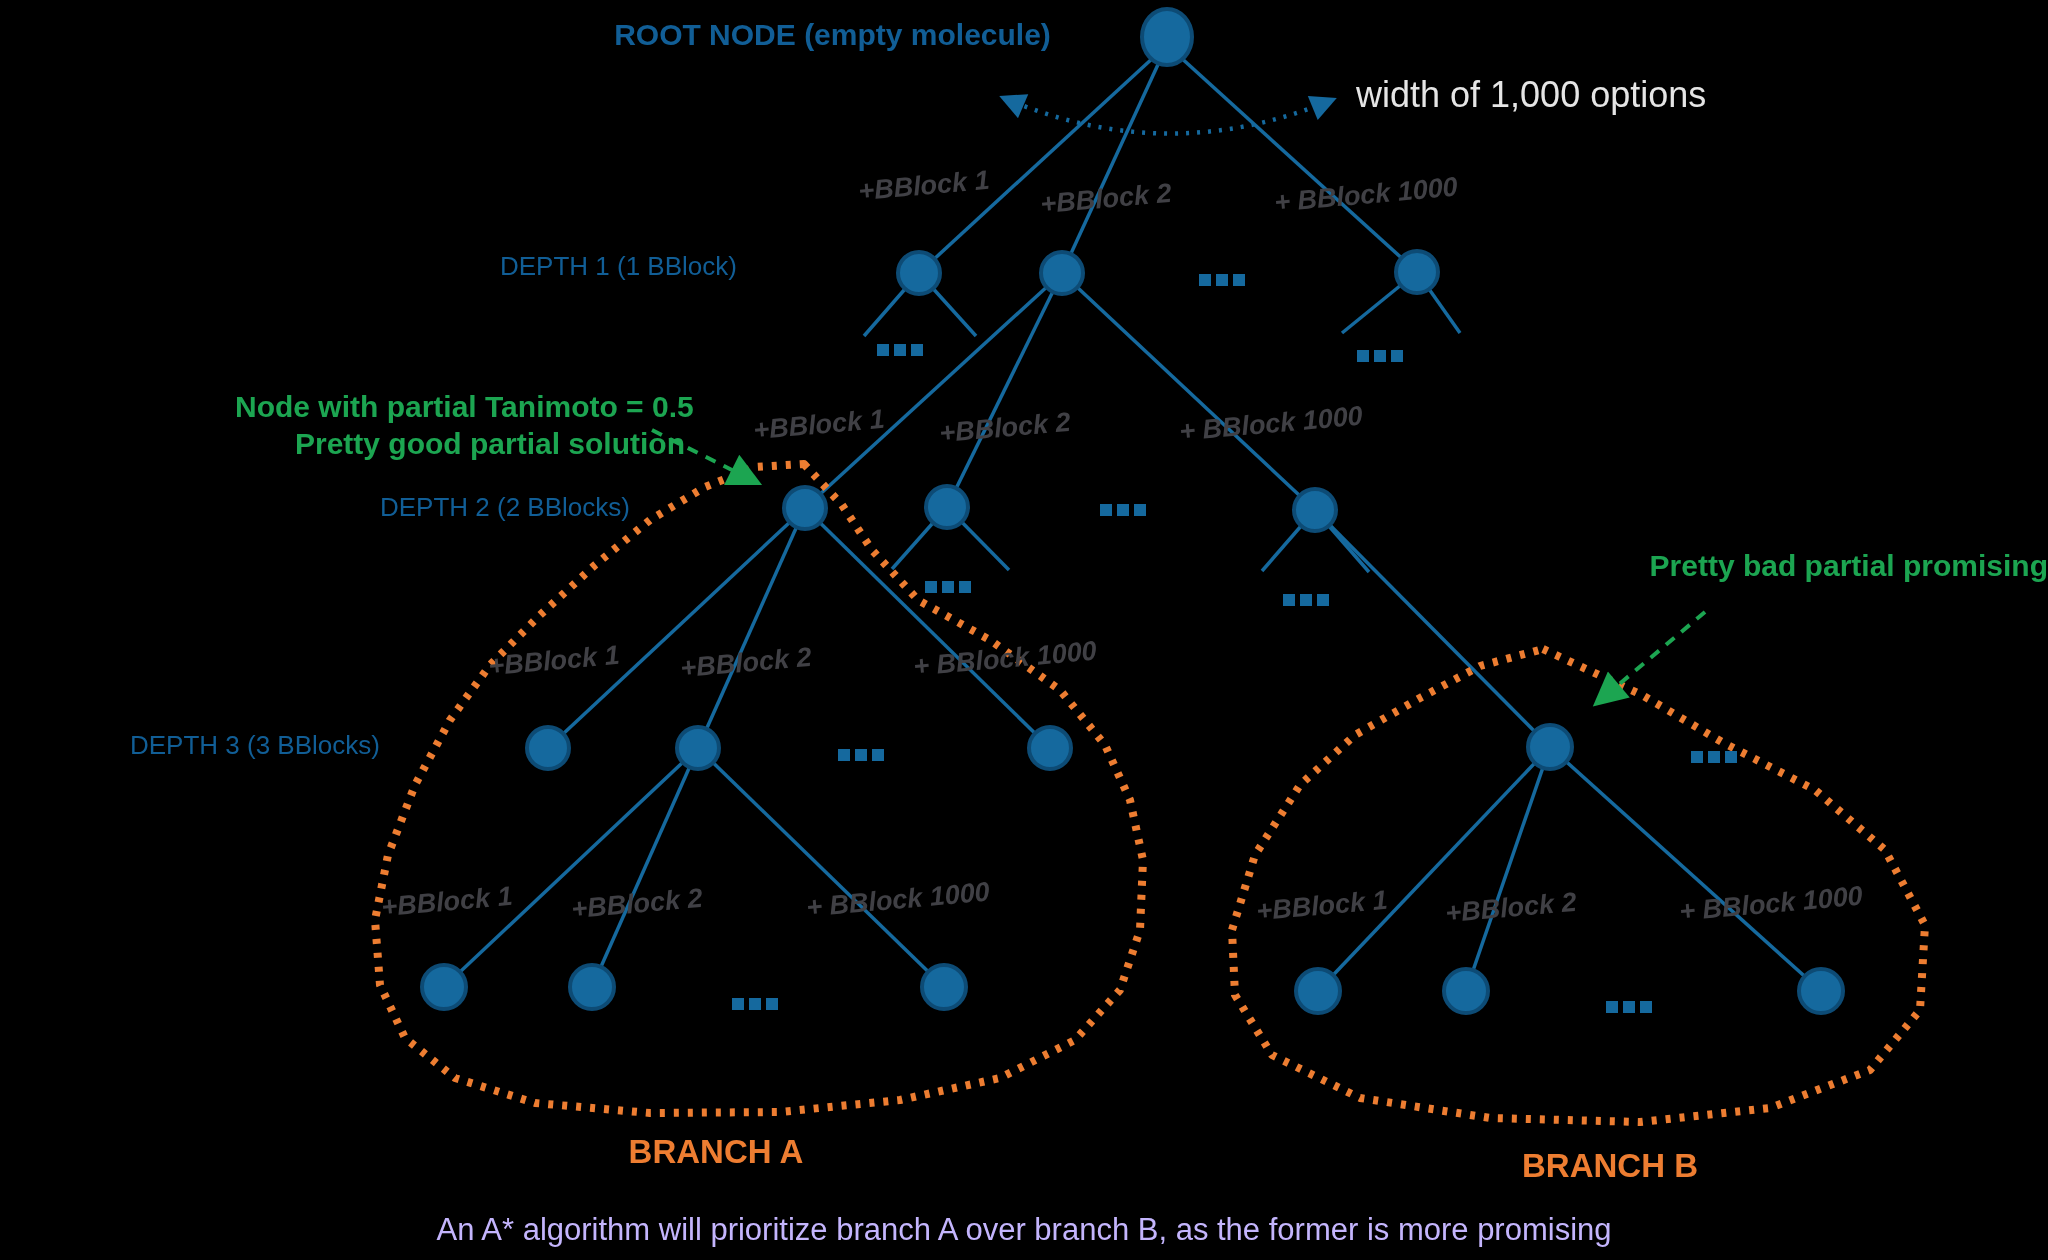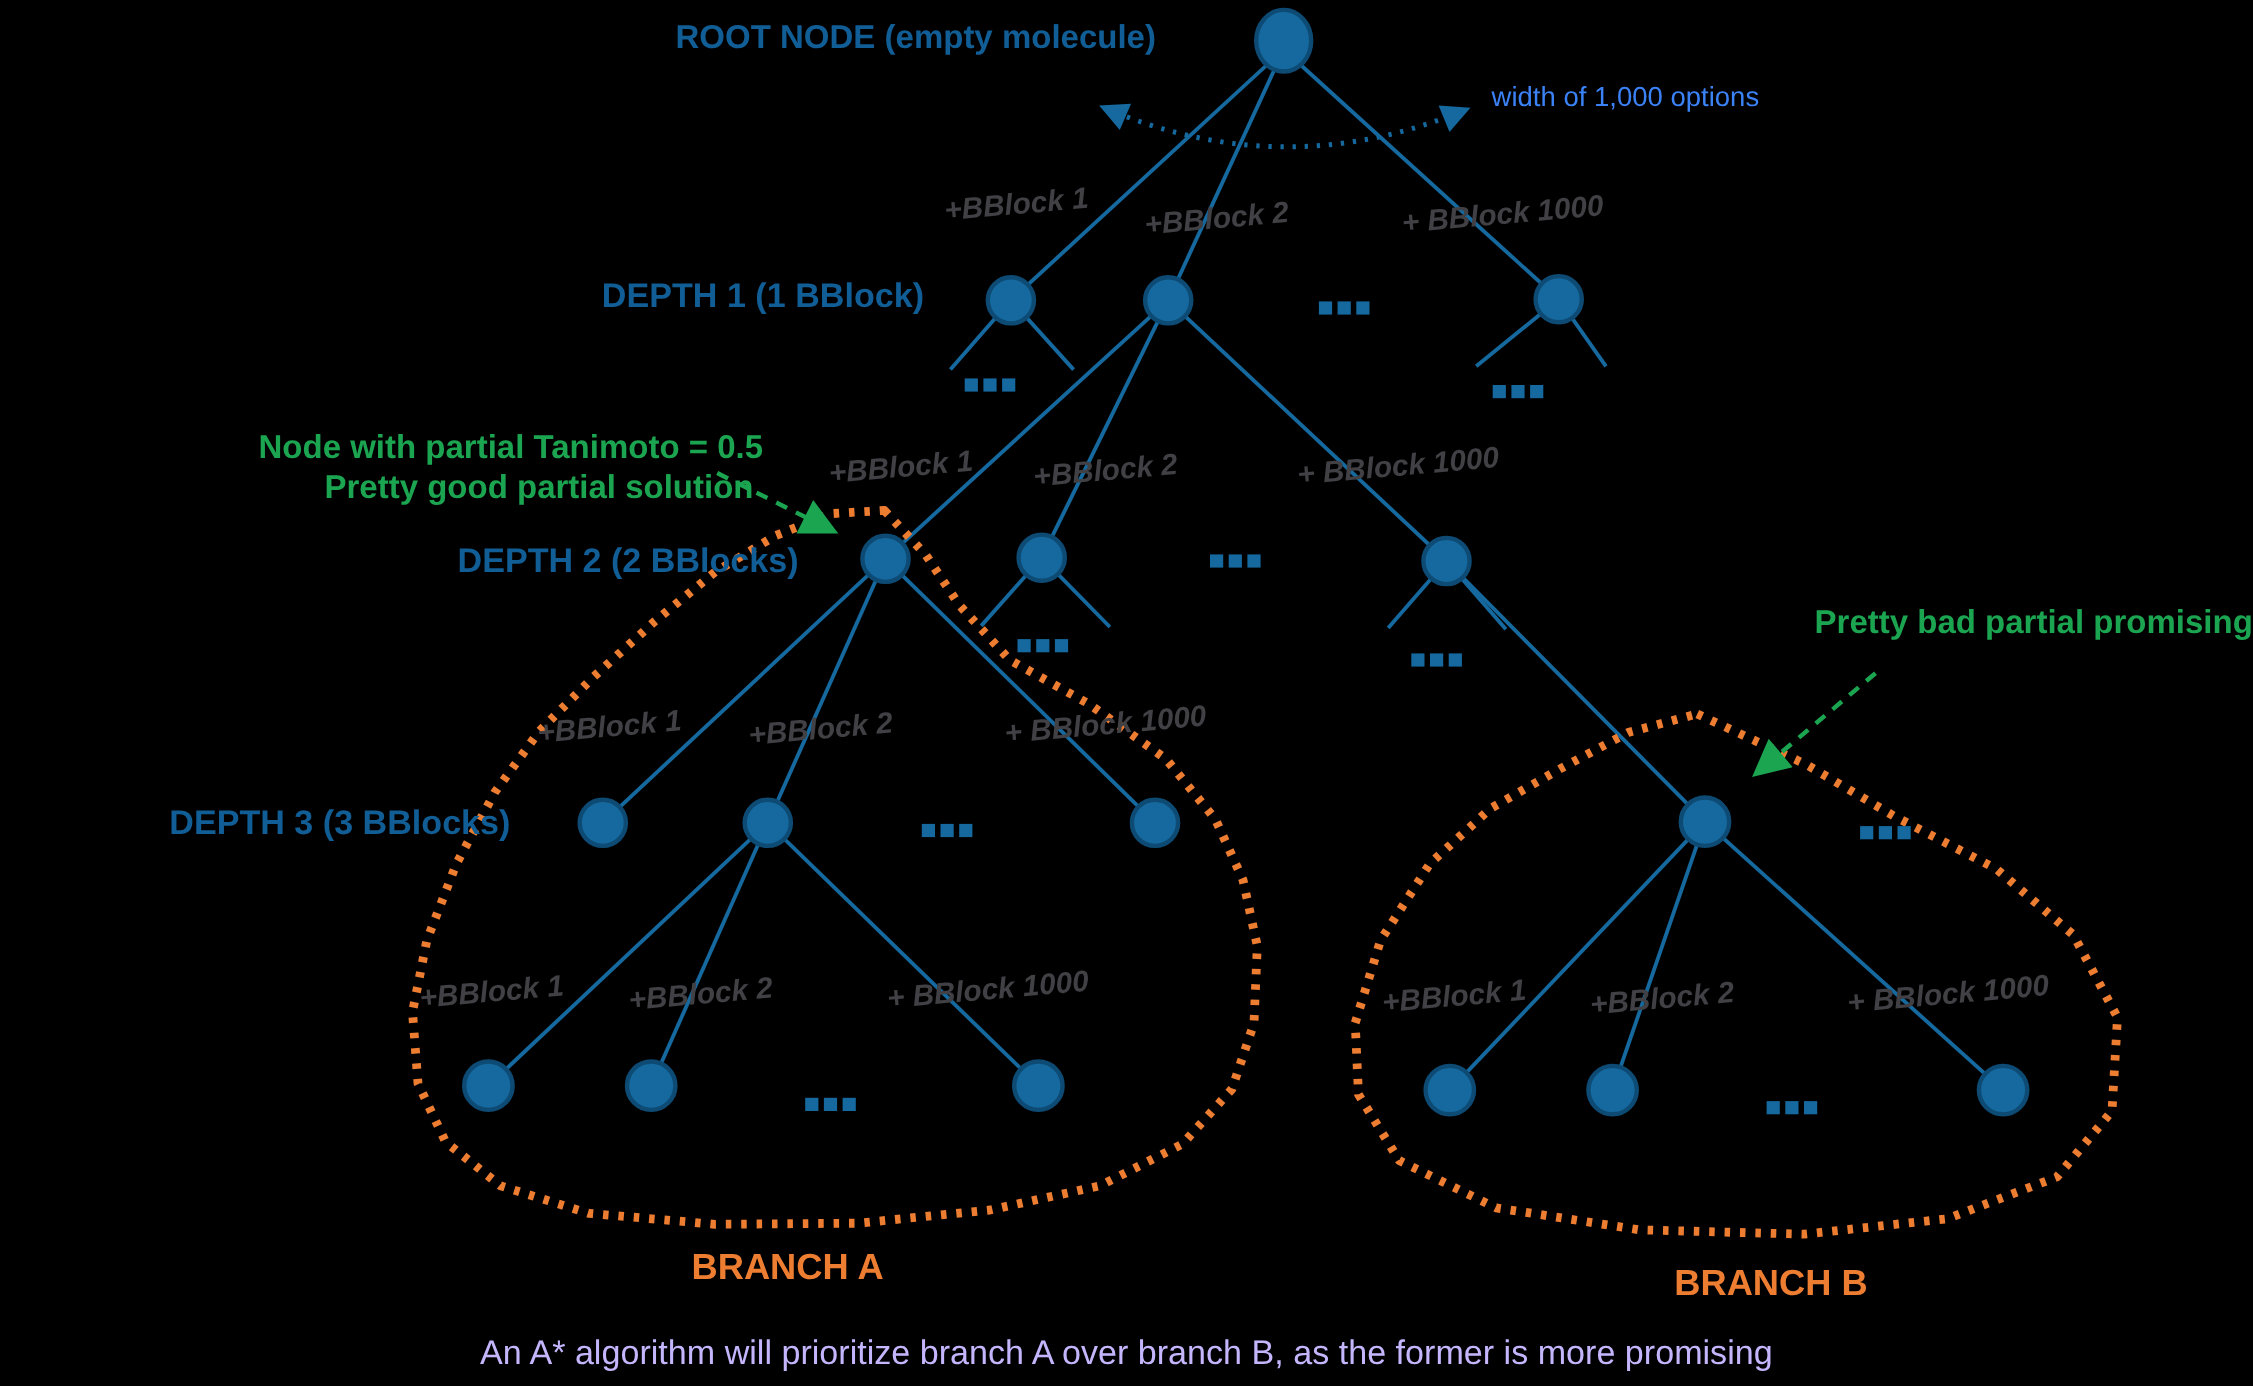--- a/index.html
+++ b/index.html
@@ -2,23 +2,23 @@
 <html><head>
 <meta charset="utf-8">
 <style>
   html,body{margin:0;padding:0;background:#000;}
   .stage{
     position:relative;width:2048px;height:1260px;background:#000;
     font-family:"Liberation Sans", sans-serif;overflow:hidden;
   }
   .stage svg{position:absolute;left:0;top:0;}
   .lbl{position:absolute;white-space:nowrap;}
-  .blue-lbl{color:#115E96;font-weight:bold;font-size:31px;text-align:right;}
+  .blue-lbl{color:#115E96;font-weight:normal;font-size:26px;text-align:left;}
   .root-lbl{color:#115E96;font-weight:bold;font-size:30px;text-align:center;}
-  .gray-lbl{color:#3b82f6;font-size:25px;}
+  .gray-lbl{color:#e5e5e5;font-size:36px;}
   .edge-lbl{
     color:#404045;font-size:27px;font-weight:bold;font-style:italic;
     transform:translate(-50%,-50%) rotate(-5deg);
   }
   .green-note{
     color:#1CA551;font-weight:bold;font-size:30px;line-height:37px;text-align:right;
   }
   .branch-lbl{color:#ED7D31;font-weight:bold;font-size:33px;transform:translate(-50%,-50%);}
   .caption{
     color:#c4b5fd;font-size:31px;width:2048px;text-align:center;left:0;top:1212px;

